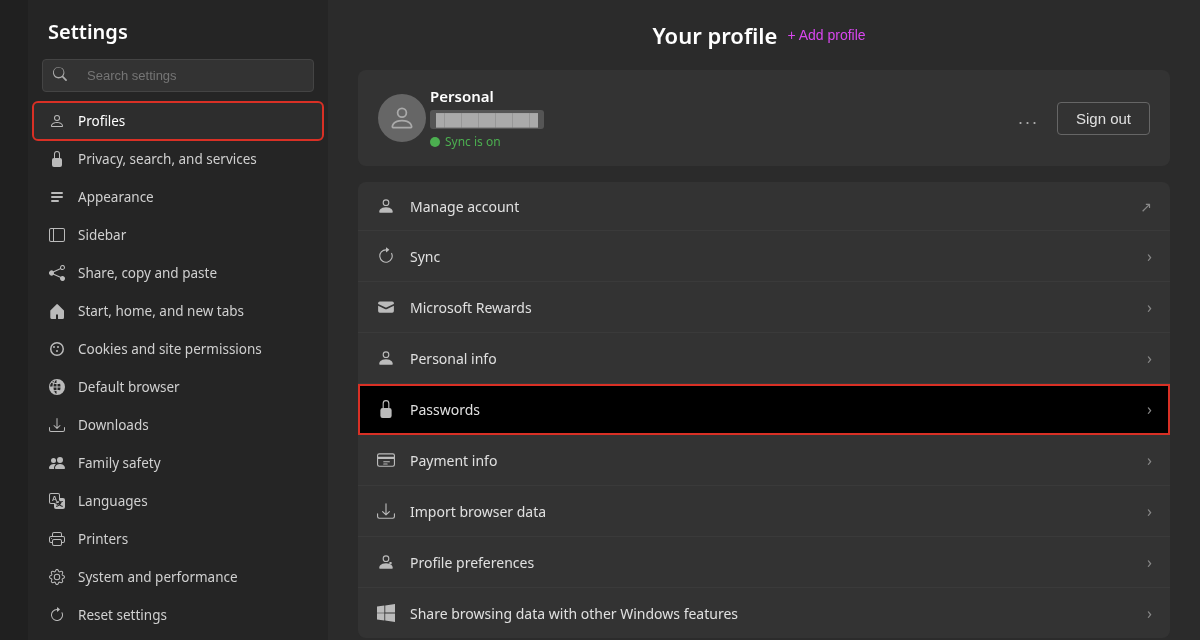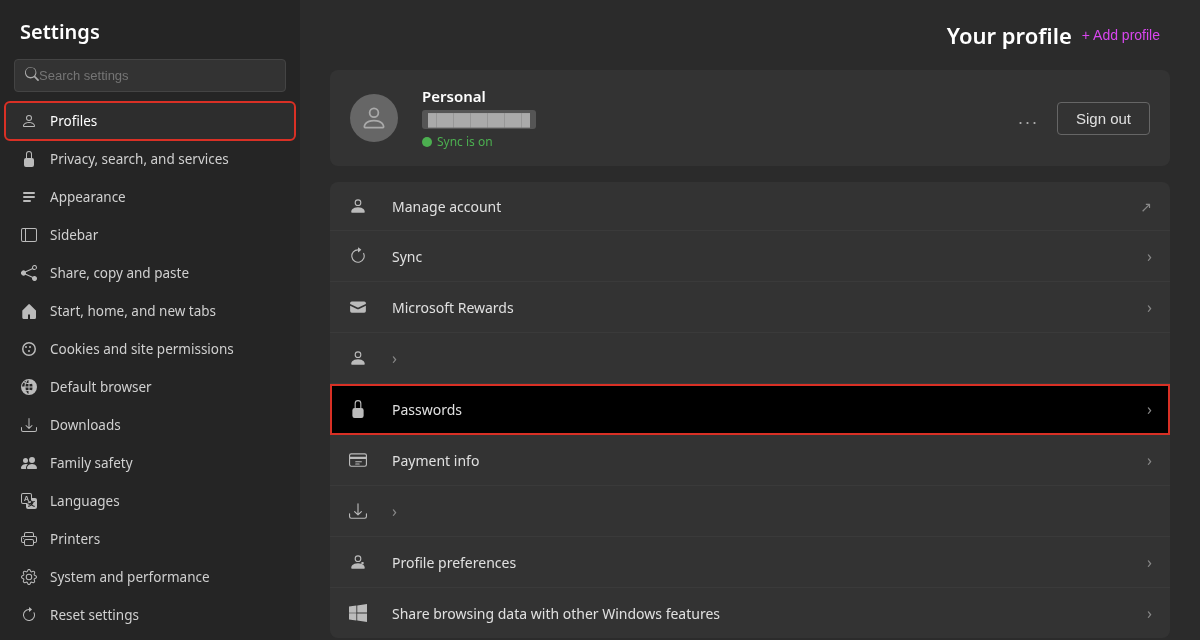--- a/index.html
+++ b/index.html
@@ -16,36 +16,37 @@
 
     
     .sidebar {
       width: 300px;
       min-width: 300px;
       background: #252525;
       display: flex;
       flex-direction: column;
       height: 100%;
       overflow-y: auto;
+      margin-left: 28px;
     }
     .sidebar-title {
       font-size: 20px;
       font-weight: 600;
       padding: 18px 20px 14px 20px;
       color: #fff;
     }
     .search-box {
       margin: 0 14px 10px 14px;
       background: #333;
       border: 1px solid #444;
       border-radius: 4px;
       display: flex;
       align-items: center;
       padding: 6px 10px;
-      gap: 0;
+      gap: 20px;
     }
     .search-box input {
       background: transparent;
       border: none;
       outline: none;
       color: #ccc;
       font-size: 13px;
       width: 100%;
     }
     .search-icon-svg {
@@ -83,21 +84,21 @@
     .main {
       flex: 1;
       background: #2b2b2b;
       overflow-y: auto;
       padding: 20px 30px;
     }
 
     .page-header {
       display: flex;
       align-items: center;
-      justify-content: flex-end;
+      justify-content: center;
       margin-bottom: 20px;
     }
     .page-title {
       font-size: 22px;
       font-weight: 600;
       color: #fff;
     }
     .add-profile-btn {
       display: flex;
       align-items: center;
@@ -111,21 +112,21 @@
       border-radius: 4px;
     }
 
     
     .profile-card {
       background: #333;
       border-radius: 8px;
       padding: 16px 20px;
       display: flex;
       align-items: center;
-      gap: 24px;
+      gap: 4px;
       margin-bottom: 16px;
     }
     .avatar-circle {
       width: 48px;
       height: 48px;
       border-radius: 50%;
       background: #666;
       display: flex;
       align-items: center;
       justify-content: center;
@@ -189,21 +190,21 @@
 
     
     .settings-list {
       background: #333;
       border-radius: 8px;
       overflow: hidden;
     }
     .settings-item {
       display: flex;
       align-items: center;
-      gap: 24px;
+      gap: 14px;
       padding: 14px 18px;
       border-bottom: 1px solid #3a3a3a;
       cursor: pointer;
       position: relative;
     }
     .settings-item:last-child { border-bottom: none; }
     .settings-item.highlighted {
       outline: 2px solid #d93025;
       outline-offset: -2px;
       background: #000000;
@@ -447,20 +448,21 @@
       <span class="settings-item-label">Microsoft Rewards</span>
       <span class="settings-item-chevron">›</span>
     </div>
 
     <div class="settings-item">
       <span class="settings-item-icon">
         <svg width="18" height="18" viewBox="0 0 16 16" fill="currentColor">
           <path d="M8 8a3 3 0 1 0 0-6 3 3 0 0 0 0 6zm2-3a2 2 0 1 1-4 0 2 2 0 0 1 4 0zm4 8c0 1-1 1-1 1H3s-1 0-1-1 1-4 6-4 6 3 6 4z"></path>
         </svg>
       </span>
+      <span class="settings-item-label">Personal info</span>
       <span class="settings-item-chevron">›</span>
     </div>
 
     <div class="settings-item highlighted">
       <span class="settings-item-icon">
         <svg width="18" height="18" viewBox="0 0 16 16" fill="currentColor">
           <path d="M8 1a2 2 0 0 1 2 2v4H6V3a2 2 0 0 1 2-2zm3 6V3a3 3 0 0 0-6 0v4a2 2 0 0 0-2 2v5a2 2 0 0 0 2 2h6a2 2 0 0 0 2-2V9a2 2 0 0 0-2-2z"></path>
         </svg>
       </span>
       <span class="settings-item-label">Passwords</span>
@@ -477,20 +479,21 @@
       <span class="settings-item-chevron">›</span>
     </div>
 
     <div class="settings-item">
       <span class="settings-item-icon">
         <svg width="18" height="18" viewBox="0 0 16 16" fill="currentColor">
           <path d="M.5 9.9a.5.5 0 0 1 .5.5v2.5a1 1 0 0 0 1 1h12a1 1 0 0 0 1-1v-2.5a.5.5 0 0 1 1 0v2.5a2 2 0 0 1-2 2H2a2 2 0 0 1-2-2v-2.5a.5.5 0 0 1 .5-.5z"></path>
           <path d="M7.646 11.854a.5.5 0 0 0 .708 0l3-3a.5.5 0 0 0-.708-.708L8.5 10.293V1.5a.5.5 0 0 0-1 0v8.793L5.354 8.146a.5.5 0 1 0-.708.708l3 3z"></path>
         </svg>
       </span>
+      <span class="settings-item-label">Import browser data</span>
       <span class="settings-item-chevron">›</span>
     </div>
 
     <div class="settings-item">
       <span class="settings-item-icon">
         <svg width="18" height="18" viewBox="0 0 16 16" fill="currentColor">
           <path d="M8 8a3 3 0 1 0 0-6 3 3 0 0 0 0 6zm2-3a2 2 0 1 1-4 0 2 2 0 0 1 4 0zm4 8c0 1-1 1-1 1H3s-1 0-1-1 1-4 6-4 6 3 6 4z"></path>
           <path d="M12.5 8a.5.5 0 0 1 .5.5v1a.5.5 0 0 1-.5.5h-1a.5.5 0 0 1-.5-.5v-1a.5.5 0 0 1 .5-.5h1z"></path>
         </svg>
       </span>

